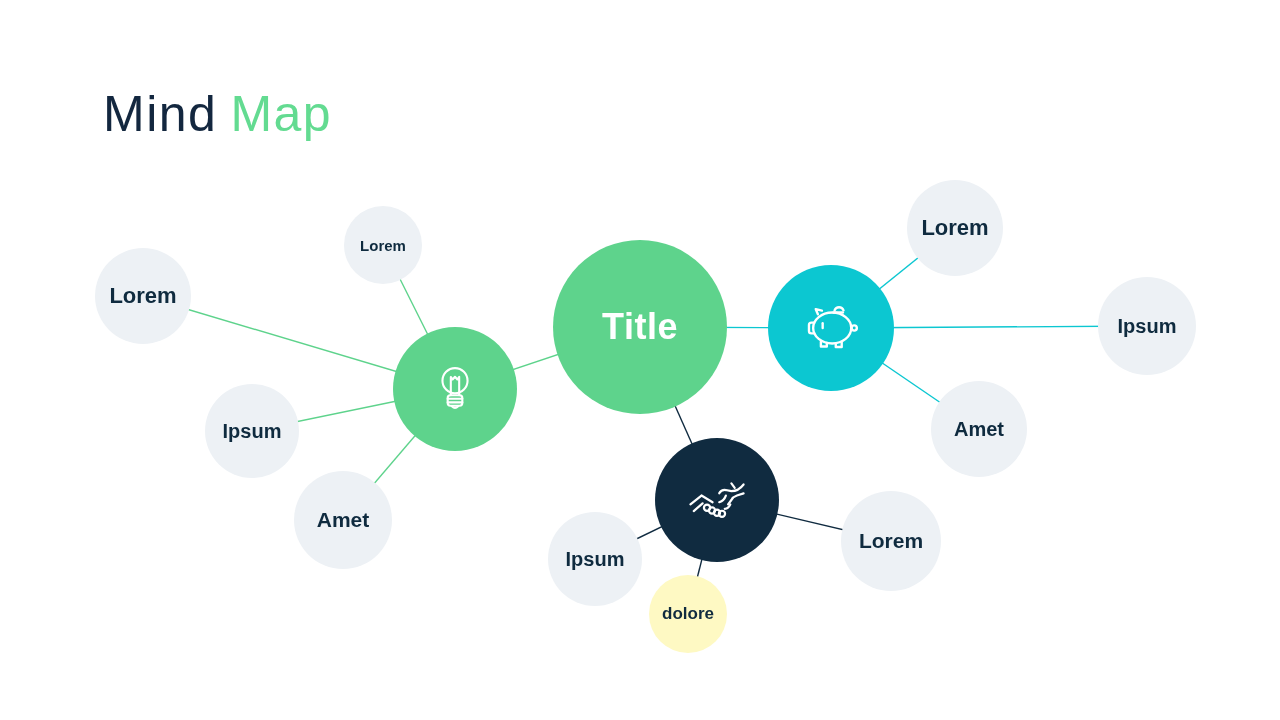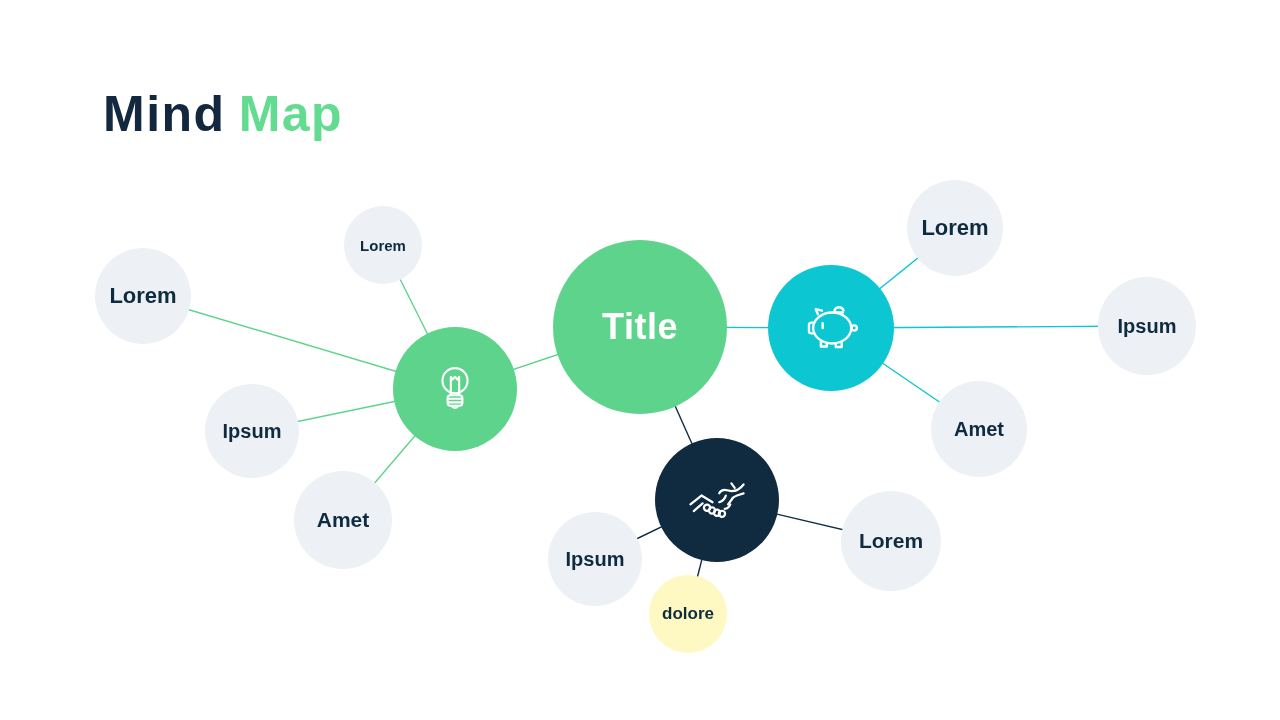--- a/index.html
+++ b/index.html
@@ -6,21 +6,21 @@
   body {
     width: 1280px; height: 720px;
     background: #ffffff;
     font-family: "Liberation Sans", "DejaVu Sans", sans-serif;
     overflow: hidden;
   }
   .stage { position: relative; width: 1280px; height: 720px; }
 
   .heading {
     position: absolute; left: 103px; top: 86px; margin: 0;
-    font-size: 50px; font-weight: 700; letter-spacing: 1.5px;
+    font-size: 50px; font-weight: 400; letter-spacing: 1.5px;
     line-height: 1.15; white-space: nowrap;
   }
   .heading .w2 { margin-left: 13px; }
 
   #edges { position: absolute; left: 0; top: 0; width: 1280px; height: 720px; }
 
   #nodes { position: absolute; left: 0; top: 0; width: 1280px; height: 720px; }
 
   .node {
     position: absolute; border-radius: 50%;

